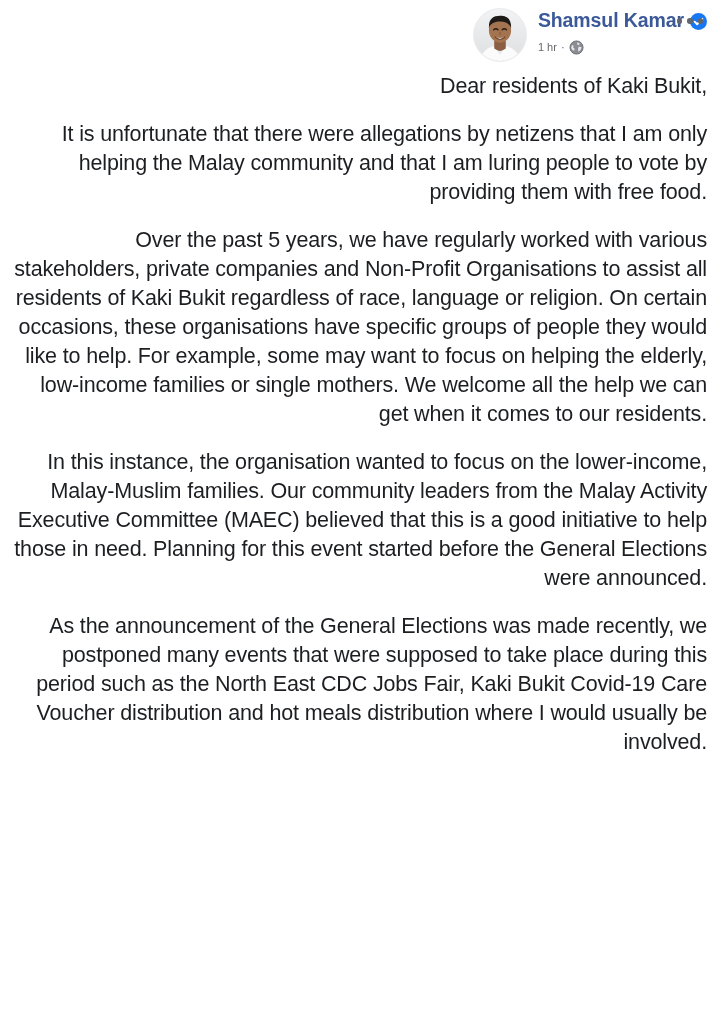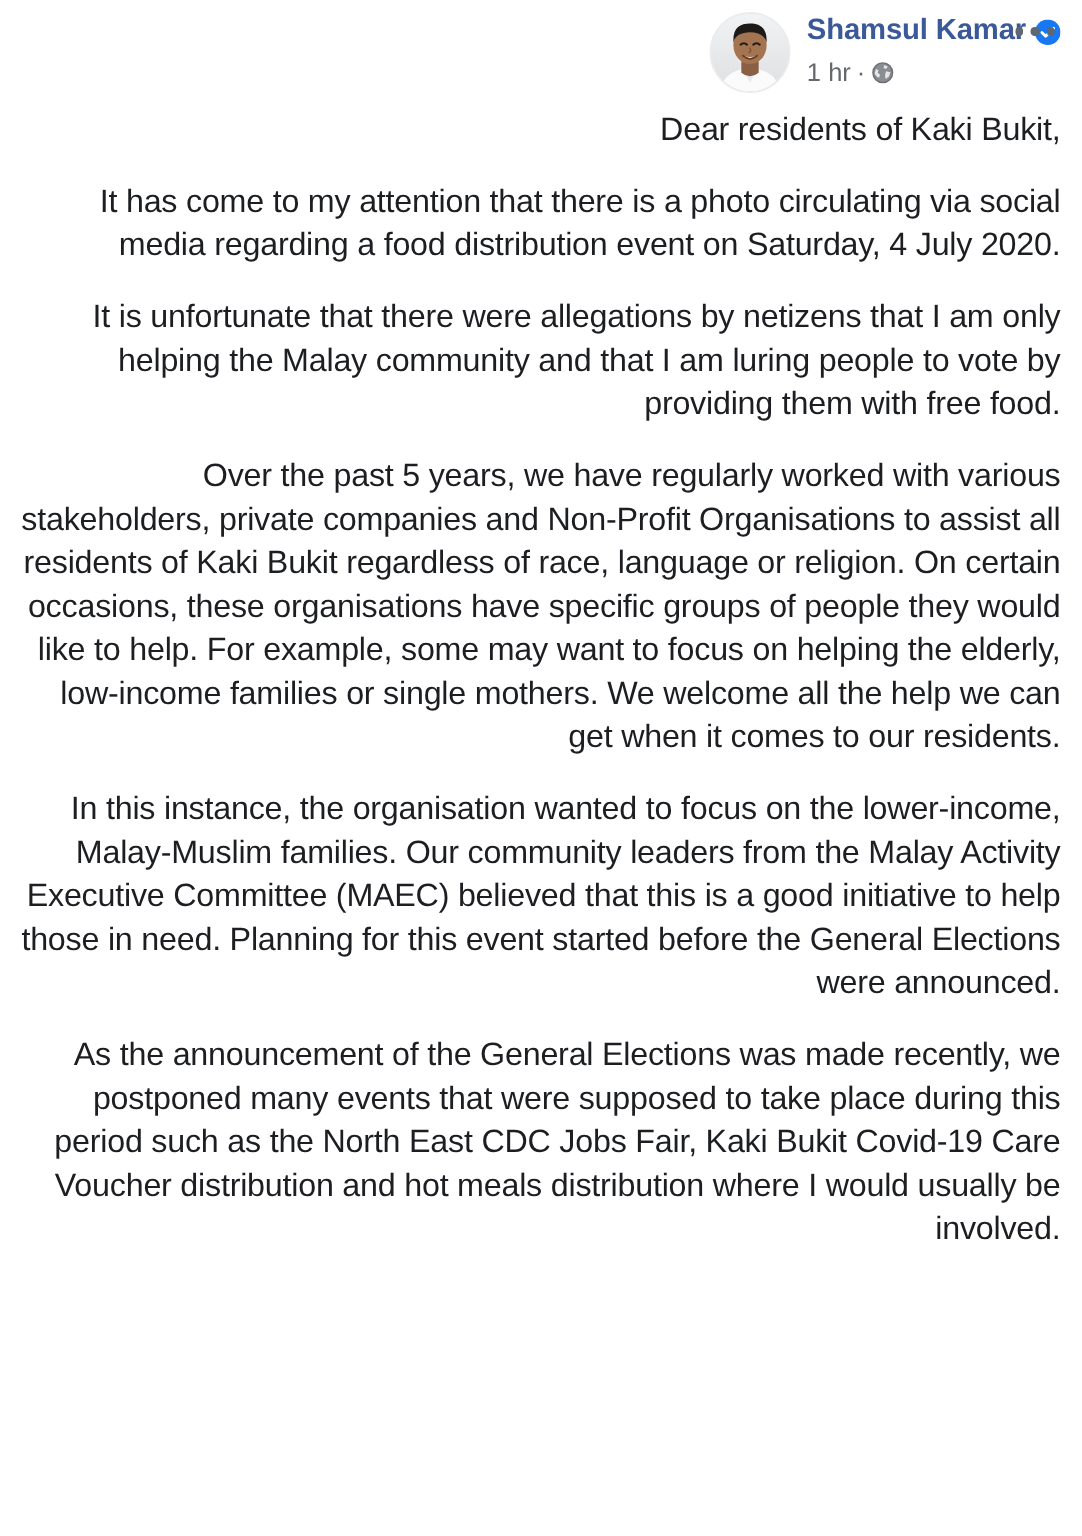--- a/index.html
+++ b/index.html
@@ -72,21 +72,21 @@
     display: inline-block;
     position: relative;
     top: 1px;
   }
   .verified-badge svg { display:block; width:100%; height:100%; }
 
   .meta-row {
     display: flex;
     align-items: center;
     margin-top: 9px;
-    font-size: 17px;
+    font-size: 11px;
     color: #65676b;
     line-height: 1;
   }
   .meta-time { cursor: pointer; }
   .meta-dot {
     margin: 0 4px;
     color: #65676b;
   }
   .globe-icon {
     width: 15px;
@@ -207,21 +207,20 @@
 
     <div class="menu-dots">
       <span></span>
       <span></span>
       <span></span>
     </div>
   </div>
 
   <div class="post-body">
     <p>Dear residents of Kaki Bukit,</p>
-    <p>It has come to my attention that there is a photo circulating via social media regarding a food distribution event on Saturday, 4 July 2020.</p>
     <p>It is unfortunate that there were allegations by netizens that I am only helping the Malay community and that I am luring people to vote by providing them with free food.</p>
     <p>Over the past 5 years, we have regularly worked with various stakeholders, private companies and Non-Profit Organisations to assist all residents of Kaki Bukit regardless of race, language or religion. On certain occasions, these organisations have specific groups of people they would like to help. For example, some may want to focus on helping the elderly, low-income families or single mothers. We welcome all the help we can get when it comes to our residents.</p>
     <p>In this instance, the organisation wanted to focus on the lower-income, Malay-Muslim families. Our community leaders from the Malay Activity Executive Committee (MAEC) believed that this is a good initiative to help those in need. Planning for this event started before the General Elections were announced.</p>
     <p>As the announcement of the General Elections was made recently, we postponed many events that were supposed to take place during this period such as the North East CDC Jobs Fair, Kaki Bukit Covid-19 Care Voucher distribution and hot meals distribution where I would usually be involved.</p>
 
   </div>
 
 </div>
 
 </body></html>

